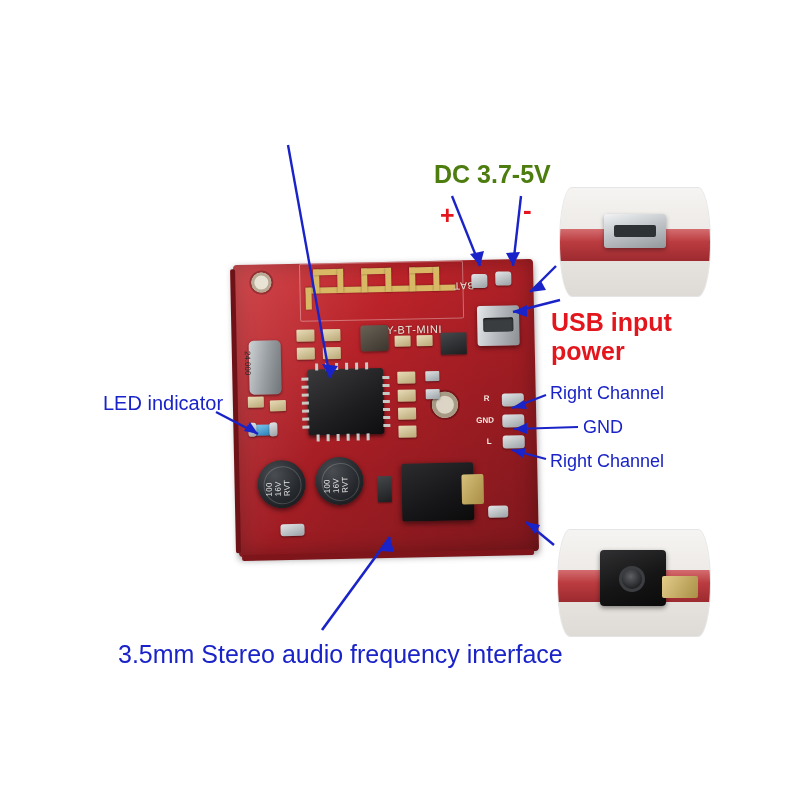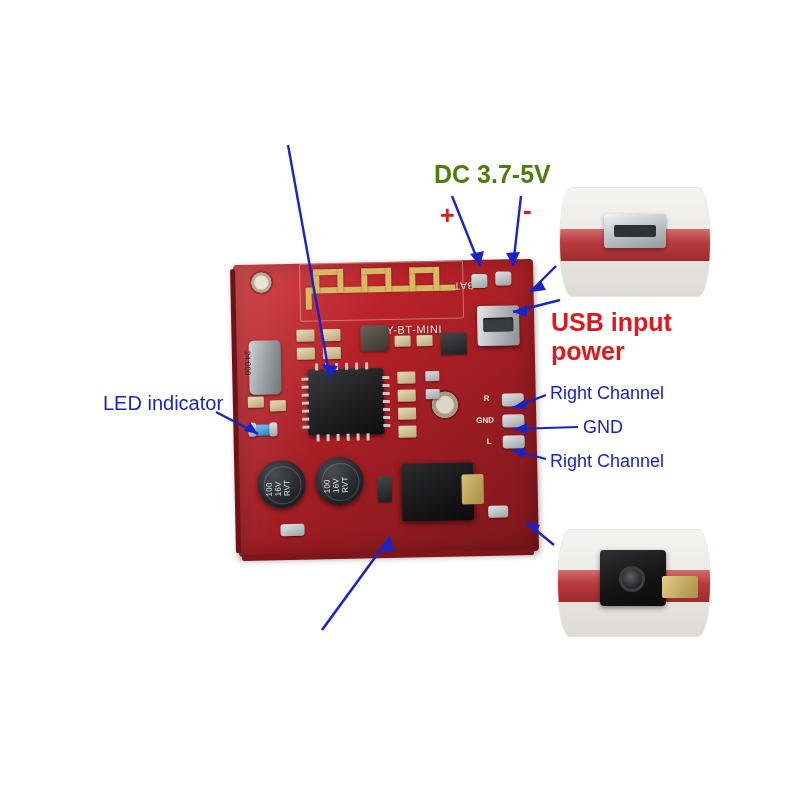--- a/index.html
+++ b/index.html
@@ -432,14 +432,15 @@
   <div class="anno anno-plus">+</div>
   <div class="anno anno-minus">-</div>
   <div class="anno anno-led">LED indicator</div>
   <div class="anno anno-usb">
     <span>USB input</span><br>
     <span>power</span>
   </div>
   <div class="anno anno-right">Right Channel</div>
   <div class="anno anno-gnd">GND</div>
   <div class="anno anno-left">Right Channel</div>
+  <div class="anno anno-jack">3.5mm Stereo audio frequency interface</div>
 
 </div>
 
 </body></html>

